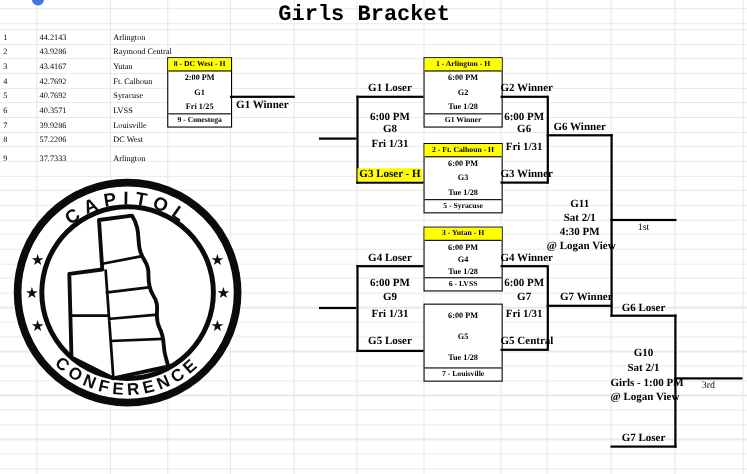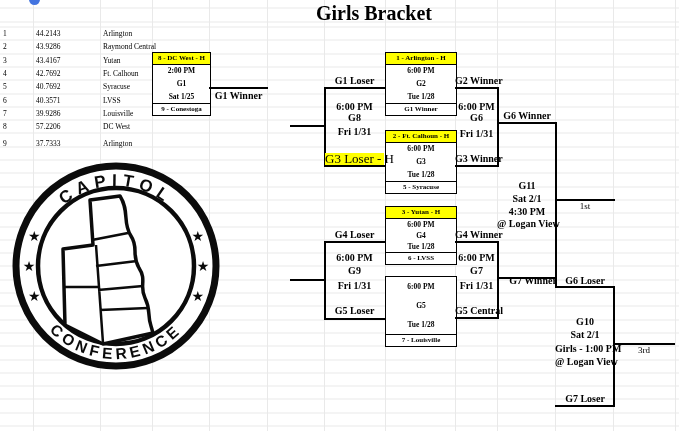--- a/index.html
+++ b/index.html
@@ -3,38 +3,38 @@
 <meta charset="utf-8">
 <style>
   html,body{margin:0;padding:0;background:#fff;}
   .sheet{
     position:relative;width:679px;height:431px;overflow:hidden;background:#fff;
     background-image:repeating-linear-gradient(to bottom,#e9e9e9 0 1px,transparent 1px 13.3px);
     background-position:0 26.5px;
     font-family:"Liberation Serif", serif;color:#000;
   }
   .gv{position:absolute;top:0;width:1px;height:431px;background:#e9e9e9;}
-  .title{position:absolute;left:230px;top:2px;width:202px;text-align:right;
-    font-family:Liberation Serif, serif;font-weight:bold;font-size:20px;}
+  .title{position:absolute;left:230px;top:2px;width:202px;text-align:center;
+    font-family:Liberation Mono, monospace;font-weight:bold;font-size:20px;}
   .cursor{position:absolute;left:29px;top:-6px;width:11px;height:11px;border-radius:50%;background:#4374E0;}
   .seedrow{position:absolute;left:0;height:13px;font-size:7.5px;white-space:nowrap;}
   .seedrow .n{position:absolute;left:3px;}
   .seedrow .r{position:absolute;left:36px;}
   .seedrow .t{position:absolute;left:103px;}
   .gbox{position:absolute;display:flex;flex-direction:column;border:1.5px solid #000;background:#fff;
     font-size:7.5px;font-weight:bold;text-align:center;}
   .bhdr{background:#FFFF00;border-bottom:1.5px solid #000;font-size:7px;line-height:9.5px;
     padding:1px 2px 0 2px;white-space:nowrap;flex:0 0 auto;}
   .bhdr.wrap{white-space:normal;line-height:8.5px;}
   .brow{flex:1 1 auto;display:flex;align-items:center;justify-content:center;line-height:9px;}
   .brow.entry{border-top:1.5px solid #000;font-size:7px;flex:0 0 11px;}
   .bh{position:absolute;height:2px;background:#000;}
   .bv{position:absolute;width:2px;background:#000;}
   .lbl{position:absolute;font-size:10px;font-weight:bold;text-align:center;line-height:10px;white-space:nowrap;}
-  .ylwlbl{position:absolute;background:#FFFF00;font-size:13px;font-weight:normal;text-align:center;line-height:12px;white-space:nowrap;}
+  .ylwlbl{position:absolute;background:#FFFF00;font-size:10px;font-weight:bold;text-align:center;line-height:12px;white-space:nowrap;}
   .place{font-size:9px;font-weight:normal;}
   .logo{position:absolute;left:6px;top:156px;}
 </style>
 </head>
 <body>
 
 <div class="sheet">
 
   <div class="gv" style="left:33px"></div>
   <div class="gv" style="left:100px"></div>
@@ -122,21 +122,21 @@
     <g stroke="#0b0b0b" fill="#fff" stroke-linejoin="round">
       <path stroke-width="3.5" d="M 84,44 L 114,40 C 124,56 116,66 125,80 C 133,92 125,98 133,112 C 141,124 133,130 139,142 C 145,154 141,158 145,170 L 147,177 L 97,188 L 59,169 L 57,93 L 87,89 Z"></path>
       <path stroke-width="2.5" fill="none" d="M 86,84 L 122,77 M 90,110 L 131,105 M 92,134 L 137,130 M 94,154 L 142,152 M 90,89 L 97,187 M 57,131 L 93,131"></path>
     </g>
   </svg>
 
   <div class="gbox" style="left:152px;top:52px;width:57px;height:62px">
     <div class="bhdr">8 - DC West - H</div>
     <div class="brow">2:00 PM</div>
     <div class="brow">G1</div>
-    <div class="brow">Sat 1/25</div>
+    <div class="brow">Fri 1/25</div>
     <div class="brow entry">9 - Conestoga</div>
   </div>
   <div class="gbox" style="left:385px;top:52px;width:70px;height:62px">
     <div class="bhdr">1 - Arlington - H</div>
     <div class="brow">6:00 PM</div>
     <div class="brow">G2</div>
     <div class="brow">Tue 1/28</div>
     <div class="brow entry">G1 Winner</div>
   </div>
   <div class="gbox" style="left:385px;top:130px;width:70px;height:62px">
@@ -187,21 +187,21 @@
   <div class="lbl" style="left:209px;top:91px;width:59px">G1 Winner</div>
   <div class="lbl" style="left:324px;top:76px;width:61px">G1 Loser</div>
   <div class="lbl" style="left:455px;top:76px;width:43px">G2 Winner</div>
   <div class="lbl" style="left:455px;top:154px;width:43px">G3 Winner</div>
   <div class="ylwlbl" style="left:325px;top:153px;width:59px;height:12px">G3 Loser - H</div>
   <div class="lbl" style="left:324px;top:230px;width:61px">G4 Loser</div>
   <div class="lbl" style="left:455px;top:230px;width:43px">G4 Winner</div>
   <div class="lbl" style="left:324px;top:306px;width:61px">G5 Loser</div>
   <div class="lbl" style="left:455px;top:306px;width:43px">G5 Central</div>
   <div class="lbl" style="left:497px;top:111px;width:60px">G6 Winner</div>
-  <div class="lbl" style="left:497px;top:276px;width:72px">G7 Winner</div>
+  <div class="lbl" style="left:497px;top:266px;width:72px">G7 Winner</div>
   <div class="lbl" style="left:555px;top:276px;width:60px">G6 Loser</div>
   <div class="lbl" style="left:555px;top:394px;width:60px">G7 Loser</div>
   <div class="lbl place" style="left:555px;top:201px;width:60px">1st</div>
   <div class="lbl place" style="left:613px;top:345px;width:62px">3rd</div>
 
   <div class="lbl" style="left:324px;top:102px;width:61px">6:00 PM</div>
   <div class="lbl" style="left:324px;top:113px;width:61px">G8</div>
   <div class="lbl" style="left:324px;top:127px;width:61px">Fri 1/31</div>
 
   <div class="lbl" style="left:324px;top:253px;width:61px">6:00 PM</div>

